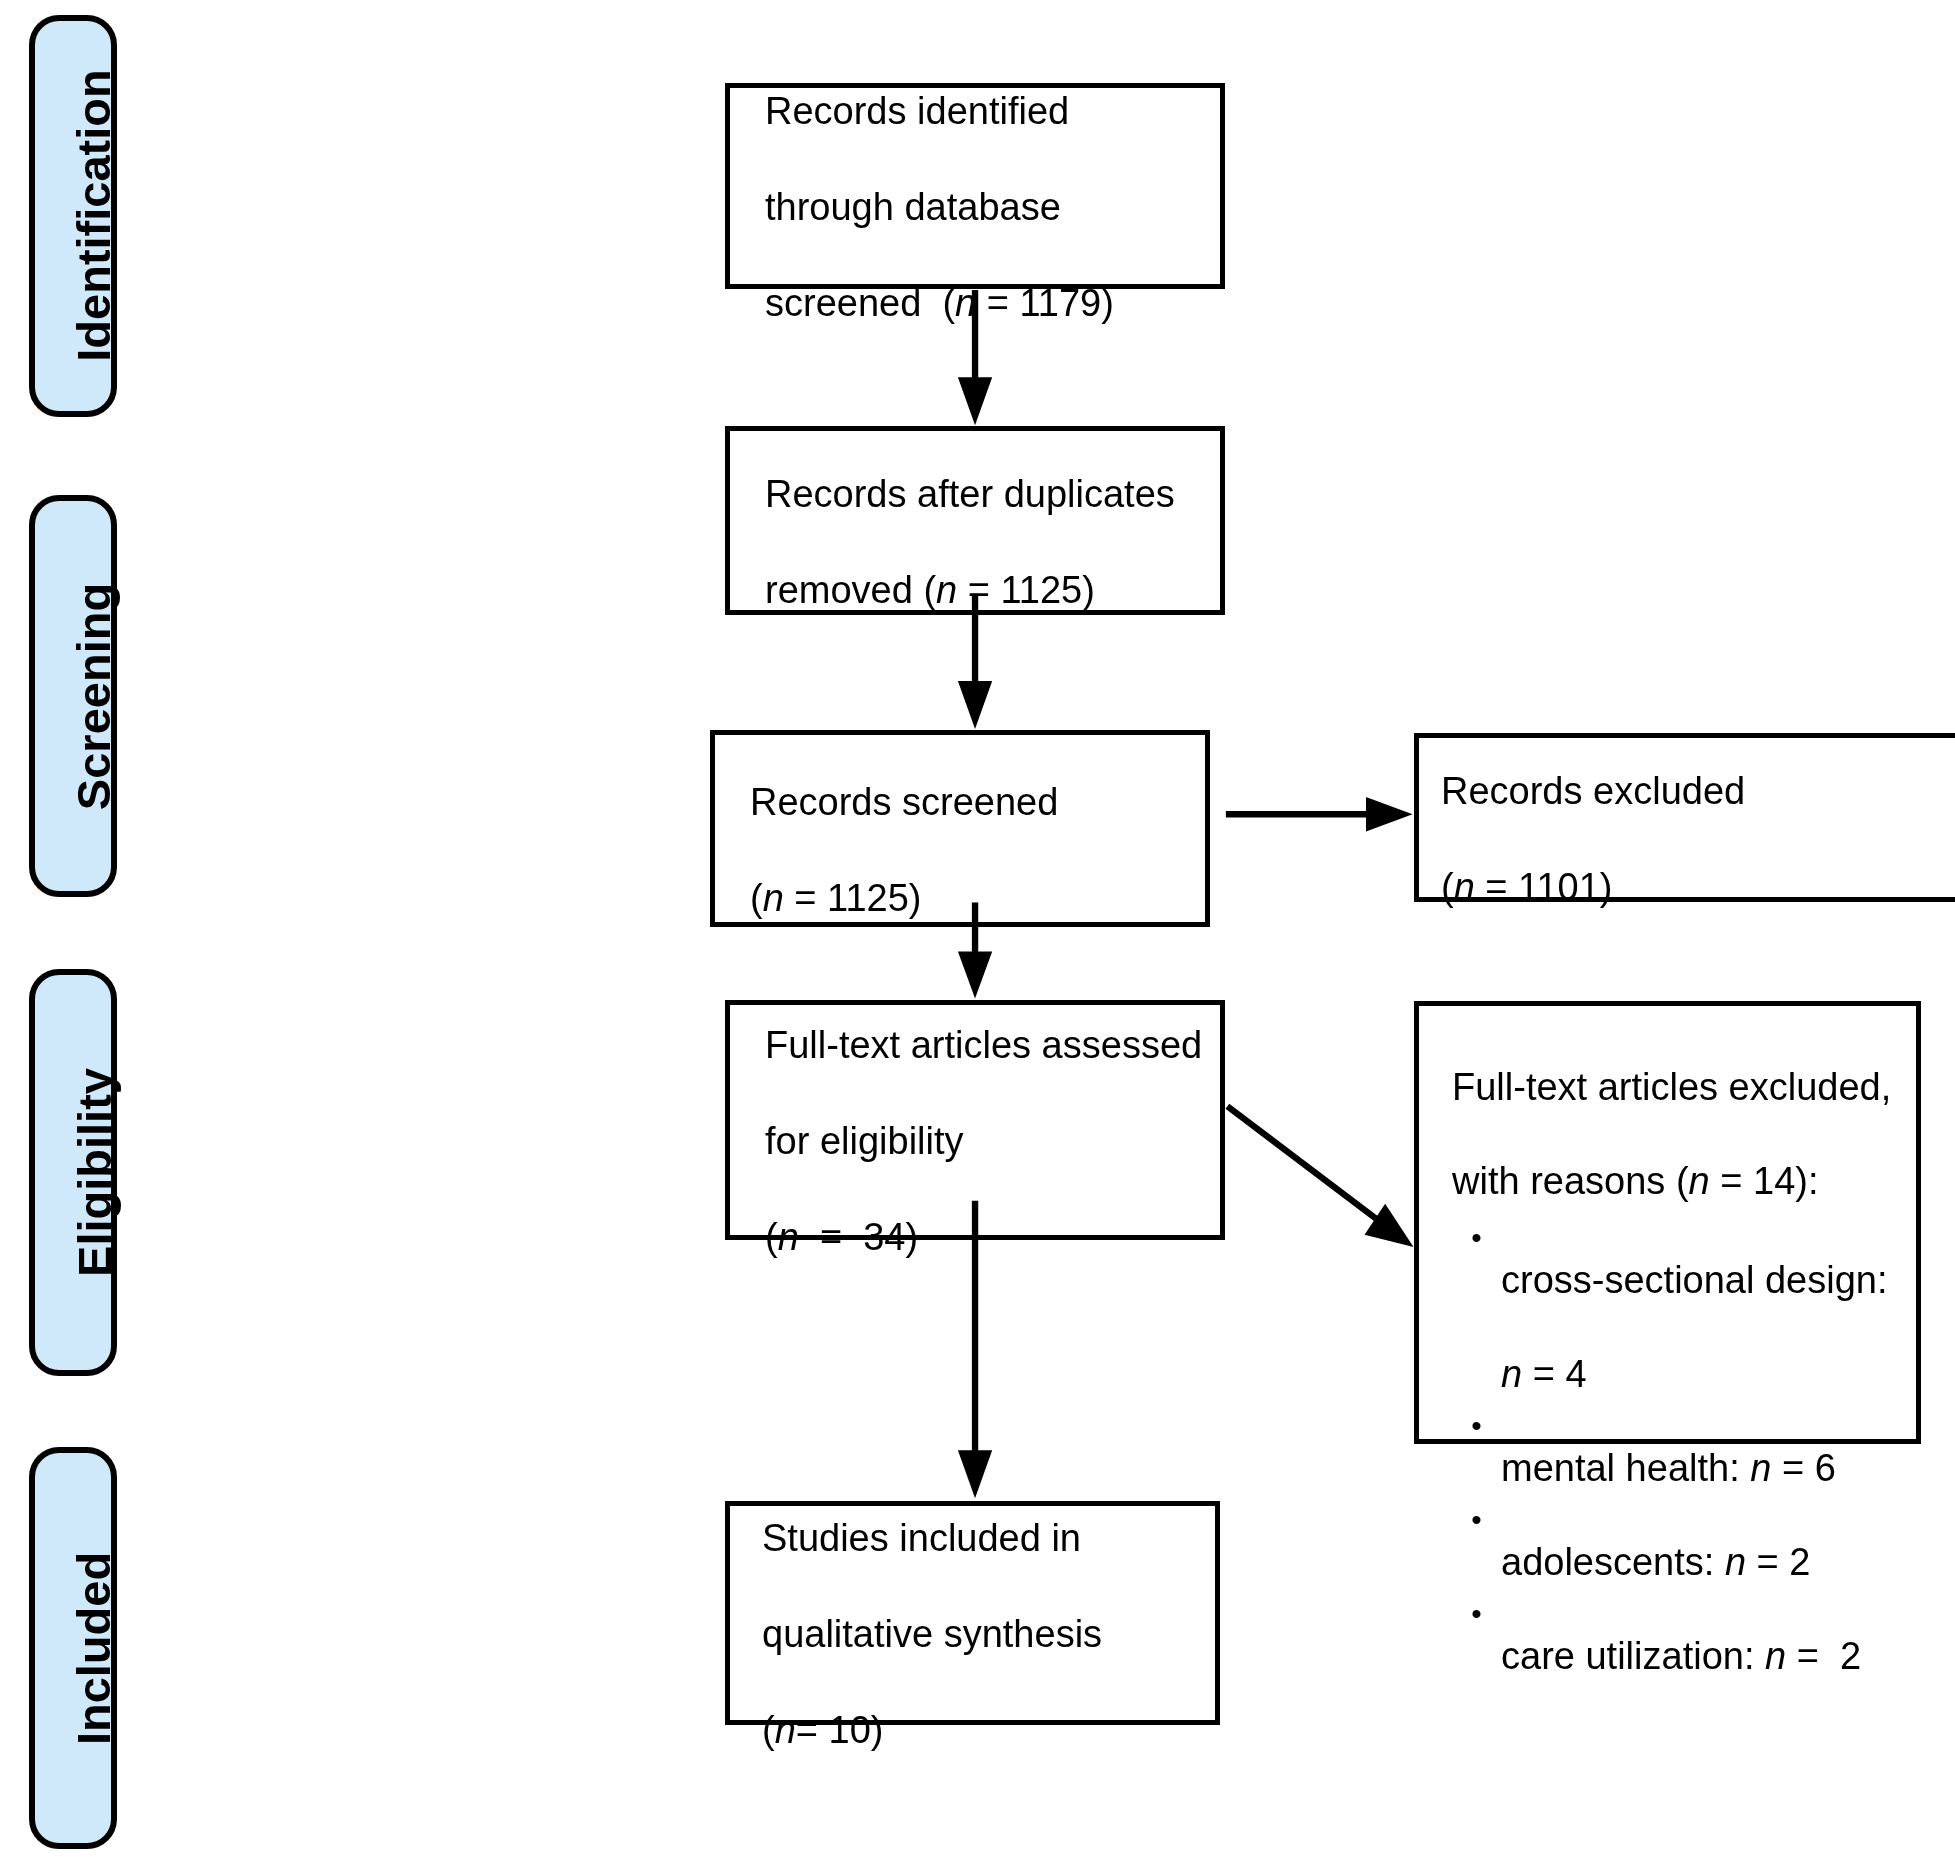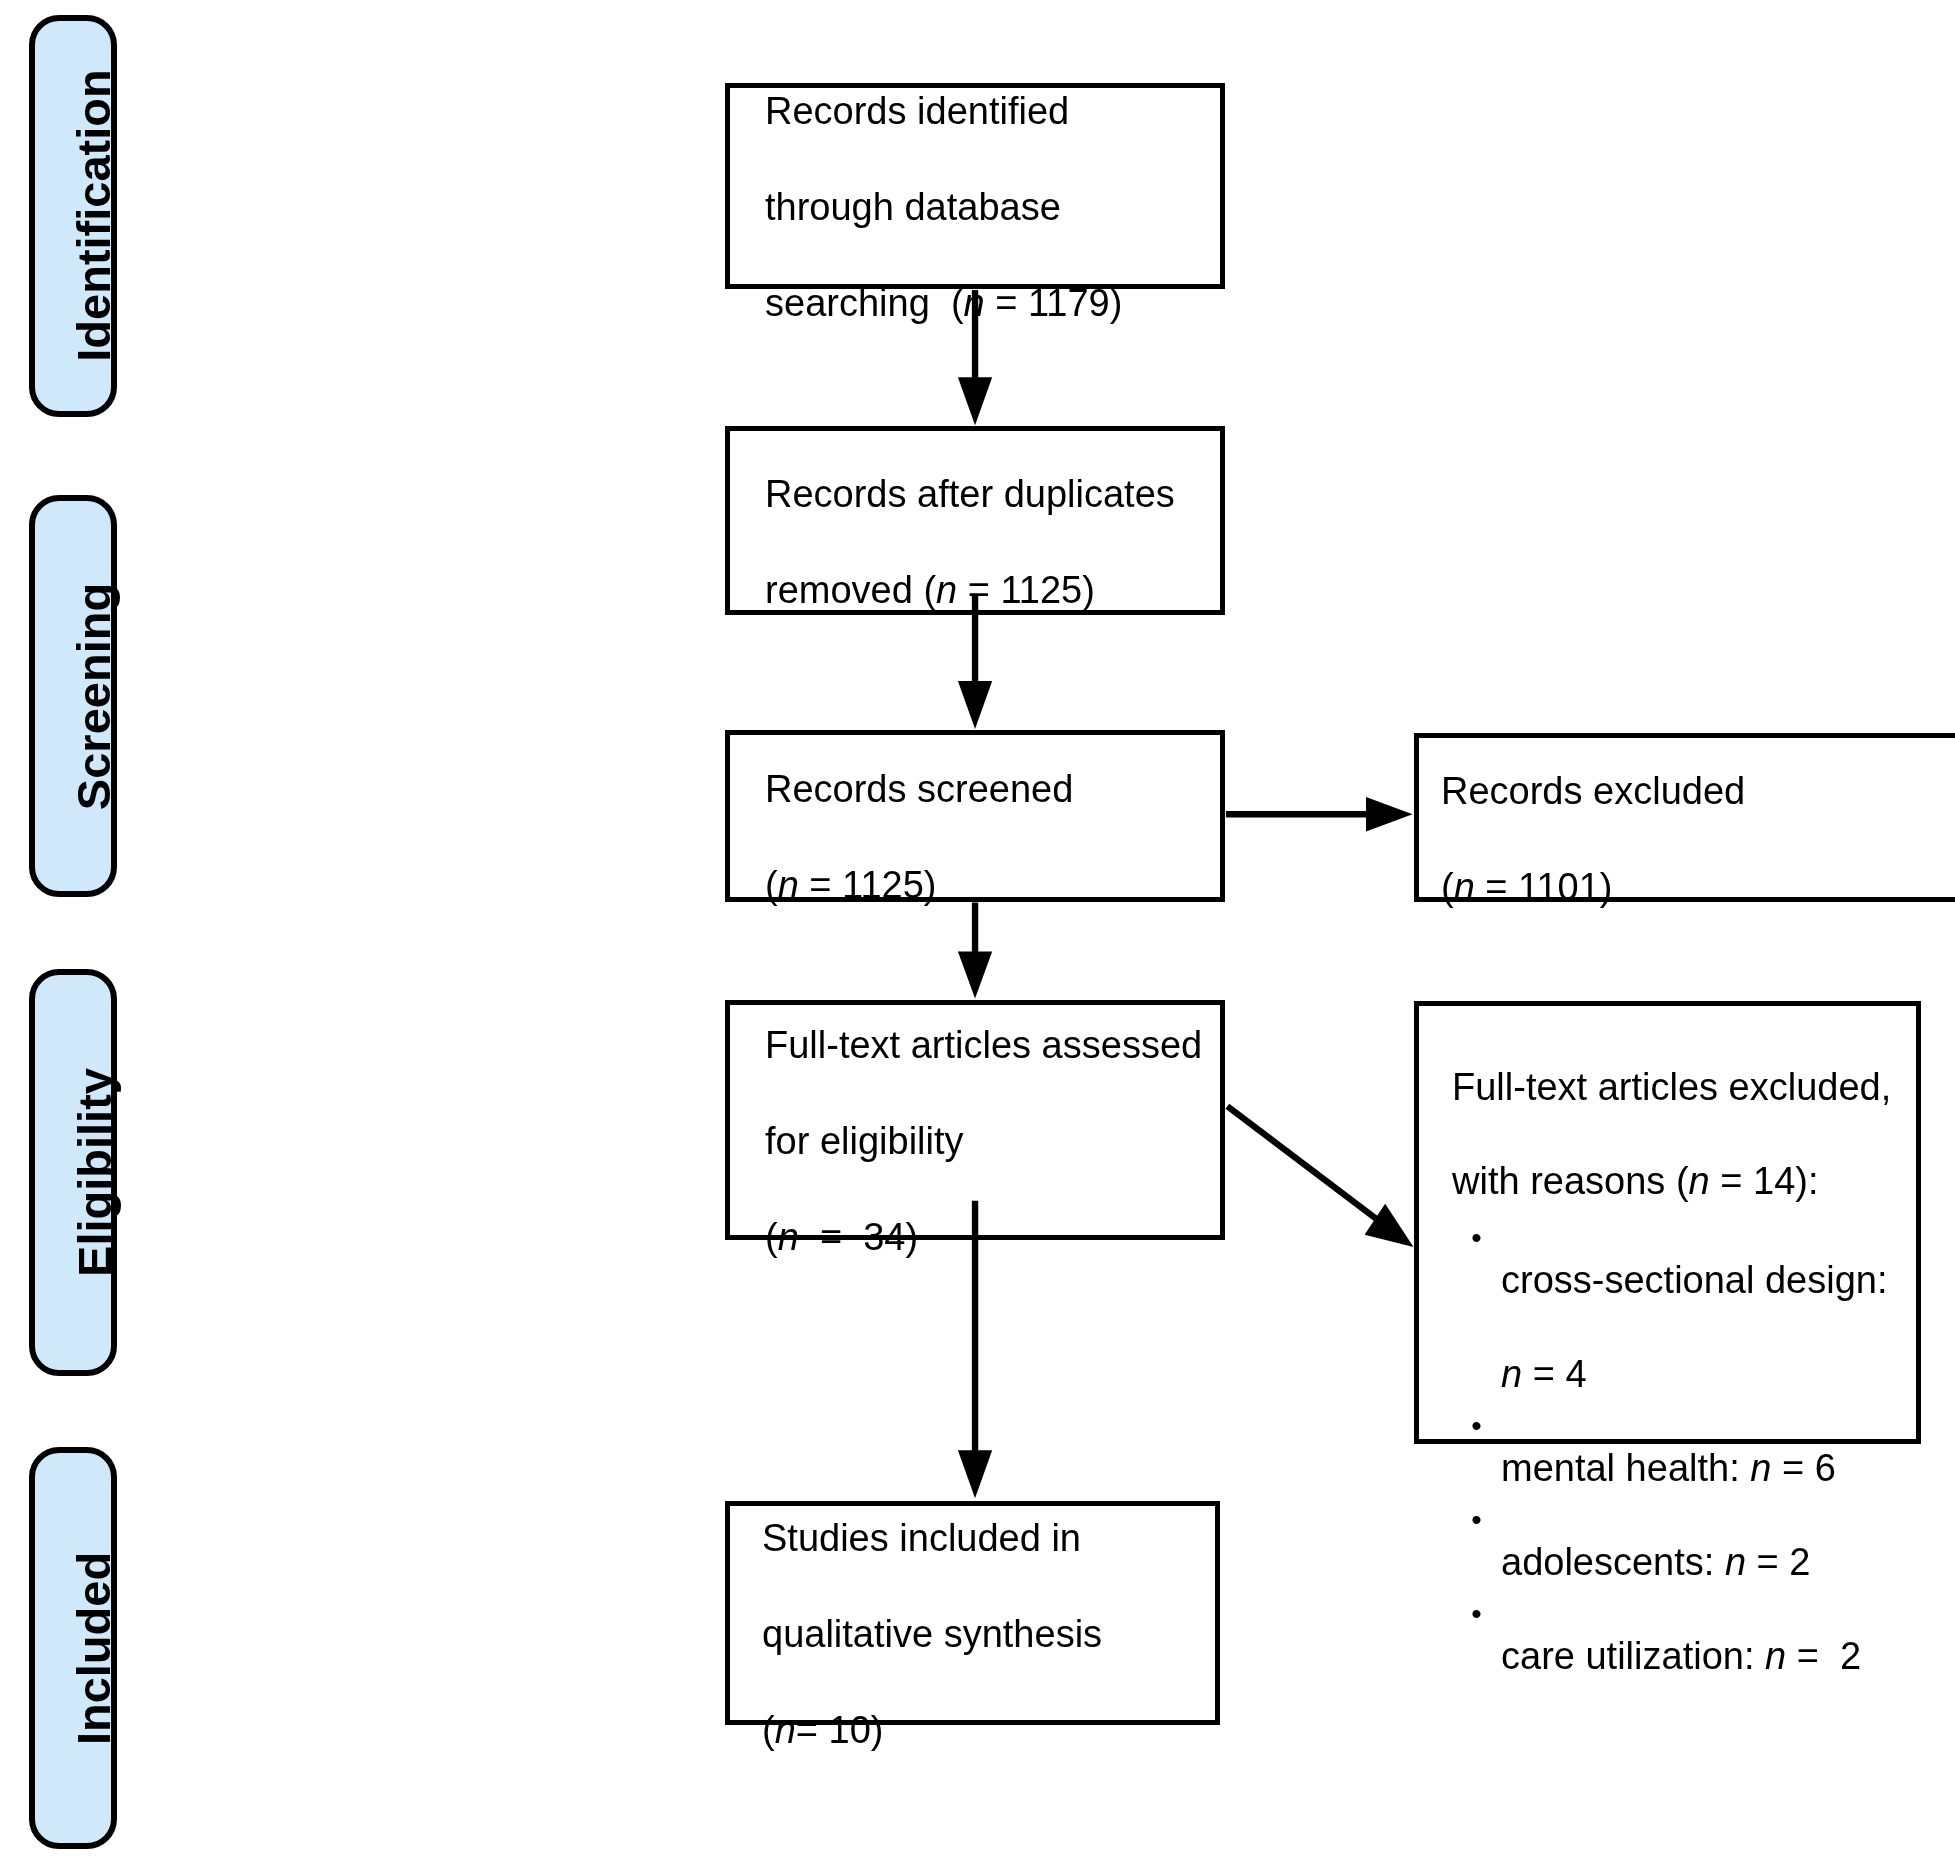--- a/index.html
+++ b/index.html
@@ -54,21 +54,21 @@
     flex-direction: column;
     justify-content: center;
     font-size: 38px;
     line-height: 53px;
   }
   .box .line { white-space: pre; margin-top: 43px; }
   .n { font-style: italic; }
 
   .box-identified        { left: 725px; top: 83px;  width: 500px; height: 206px; padding-left: 35px; }
   .box-deduplicated      { left: 725px; top: 426px;  width: 500px; height: 189px; padding-left: 35px; }
-  .box-screened          { left: 725px; top: 730px; width: 500px; height: 172px; padding-left: 35px; }
+  .box-screened          { left: 710px; top: 730px; width: 500px; height: 197px; padding-left: 35px; }
   .box-fulltext          { left: 725px; top: 1000px; width: 500px; height: 240px; padding-left: 35px; }
   .box-included-studies  { left: 725px; top: 1501px; width: 495px; height: 224px; padding-left: 32px; }
   .box-excluded          { left: 1414px; top: 733px; width: 595px; height: 169px; padding-left: 22px; }
 
   .box-fulltext-excluded {
     left: 1414px; top: 1001px; width: 507px; height: 443px;
     padding: 12.7px 0 0 33px;
     justify-content: space-between;
     line-height: 51px;
     overflow: visible;
@@ -107,21 +107,21 @@
   <div class="pill pill-eligibility">
     <span class="pill-text">Eligibility</span>
   </div>
   <div class="pill pill-included">
     <span class="pill-text">Included</span>
   </div>
 
   <div class="box box-identified">
     <div class="line"><span>Records identified</span></div>
     <div class="line"><span>through database</span></div>
-    <div class="line"><span>searching  (</span><span class="n">n</span><span> = 1179)</span></div>
+    <div class="line"><span>screened  (</span><span class="n">n</span><span> = 1179)</span></div>
   </div>
 
   <div class="box box-deduplicated">
     <div class="line"><span>Records after duplicates</span></div>
     <div class="line"><span>removed (</span><span class="n">n</span><span> = 1125)</span></div>
   </div>
 
   <div class="box box-screened">
     <div class="line"><span>Records screened</span></div>
     <div class="line"><span>(</span><span class="n">n</span><span> = 1125)</span></div>

